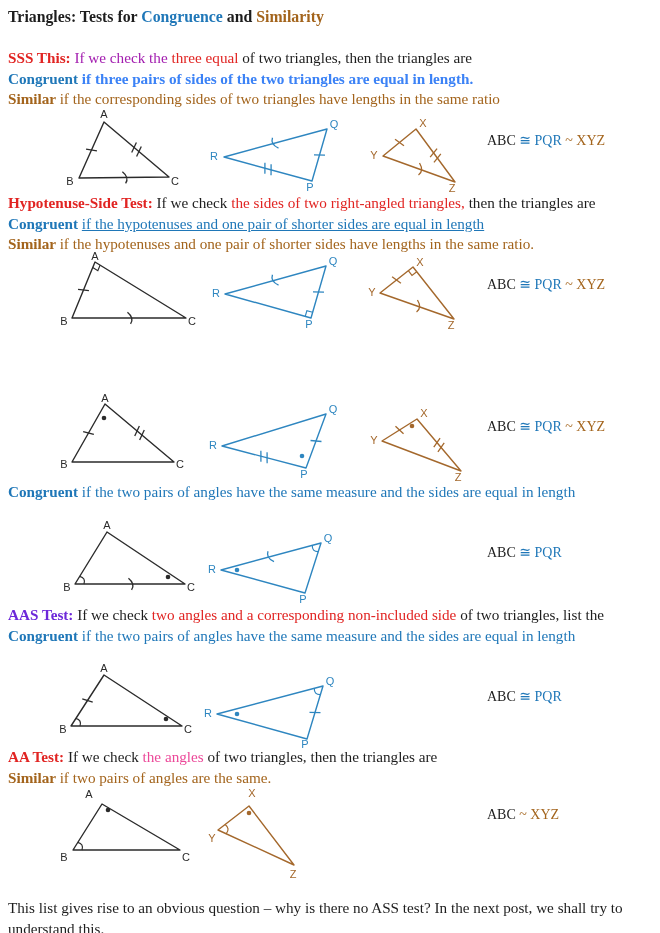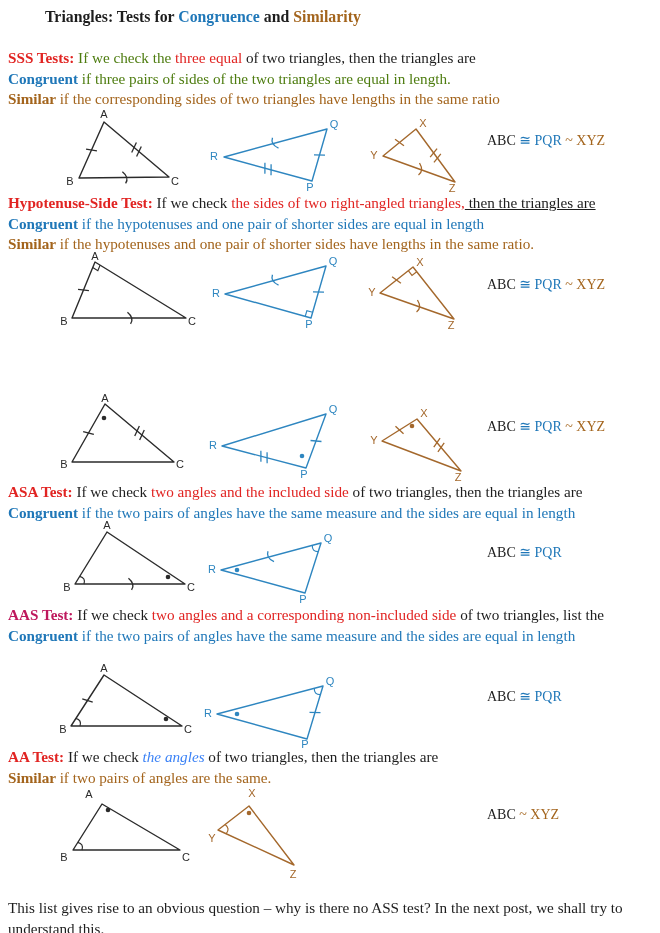--- a/index.html
+++ b/index.html
@@ -10,25 +10,25 @@
   .row{position:absolute;left:0;width:660px;}
   .row svg{position:absolute;left:0;top:0;overflow:visible;}
   .rel{position:absolute;font-size:14px;white-space:nowrap;}
   .seg-b{font-weight:bold;}
 </style>
 </head>
 <body>
 
 <div id="page">
 
-  <div class="tblock title" style="top:7px;"><span class="seg-b" style="color: rgb(29, 29, 29); margin-left: 37px;">Triangles: Tests for </span><span class="seg-b" style="color: rgb(31, 119, 184);">Congruence</span><span class="seg-b" style="color: rgb(29, 29, 29);"> and </span><span class="seg-b" style="color: rgb(163, 100, 28);">Similarity</span></div>
+  <div class="tblock title" style="top:7px;"><span class="seg-b" style="color: rgb(29, 29, 29);">Triangles: Tests for </span><span class="seg-b" style="color: rgb(31, 119, 184);">Congruence</span><span class="seg-b" style="color: rgb(29, 29, 29);"> and </span><span class="seg-b" style="color: rgb(163, 100, 28);">Similarity</span></div>
 
   <div class="tblock" style="top:48px;">
-    <div><span class="seg-b" style="color: rgb(225, 36, 34);">SSS Tests: </span><span style="color: #4d7c0f;">If we check the </span><span style="color: rgb(225, 36, 34);">three equal</span><span style="color: rgb(29, 29, 29);"> of two triangles, then the triangles are</span></div>
-    <div><span class="seg-b" style="color: rgb(31, 119, 184);">Congruent </span><span style="color: #4d7c0f;">if three pairs of sides of the two triangles are equal in length.</span></div>
+    <div><span class="seg-b" style="color: rgb(225, 36, 34);">SSS This: </span><span style="color: #a21caf;">If we check the </span><span style="color: rgb(225, 36, 34);">three equal</span><span style="color: rgb(29, 29, 29);"> of two triangles, then the triangles are</span></div>
+    <div><span class="seg-b" style="color: rgb(31, 119, 184);">Congruent </span><span style="color: #3b82f6; font-weight: bold;">if three pairs of sides of the two triangles are equal in length.</span></div>
     <div><span class="seg-b" style="color: rgb(163, 100, 28);">Similar </span><span style="color: rgb(163, 100, 28);">if the corresponding sides of two triangles have lengths in the same ratio</span></div>
   </div>
   <div class="row" style="top:108px;height:88px;">
     <svg id="d1" width="660" height="88" viewBox="0 0 660 88">
         <polygon points="104,14 79,70 169,69" fill="none" stroke="#2b2b2b" stroke-width="1.4" stroke-linejoin="round"></polygon>
         <line x1="96.93124954974336" y1="42.86586424508271" x2="86.06875045025664" y2="41.13413575491729" stroke="#2b2b2b" stroke-width="1.3"></line>
         <path d="M122.38290648417338,63.722209976031365 Q129.49966052525969,69.43889266083045 125.61709351582662,75.27779002396863" fill="none" stroke="#2b2b2b" stroke-width="1.3"></path>
         <line x1="136.5979042910986" y1="48.541900830903856" x2="141.28776793526373" y2="38.59212951447965" stroke="#2b2b2b" stroke-width="1.3"></line>
         <line x1="131.71223206473627" y1="44.40787048552035" x2="136.4020957089014" y2="34.458099169096144" stroke="#2b2b2b" stroke-width="1.3"></line>
         <text x="104" y="10" text-anchor="middle" fill="#2b2b2b" font-size="11px" font-family="&quot;Liberation Sans&quot;,&quot;DejaVu Sans&quot;,sans-serif">A</text>
@@ -48,22 +48,22 @@
         <line x1="433.96135196018383" y1="54.37244605450417" x2="440.83180341675836" y2="45.78235484236606" stroke="#a4682c" stroke-width="1.3"></line>
         <line x1="430.16819658324164" y1="49.21764515763394" x2="437.03864803981617" y2="40.62755394549583" stroke="#a4682c" stroke-width="1.3"></line>
         <text x="423" y="19" text-anchor="middle" fill="#a4682c" font-size="11px" font-family="&quot;Liberation Sans&quot;,&quot;DejaVu Sans&quot;,sans-serif">X</text>
         <text x="374" y="51" text-anchor="middle" fill="#a4682c" font-size="11px" font-family="&quot;Liberation Sans&quot;,&quot;DejaVu Sans&quot;,sans-serif">Y</text>
         <text x="452" y="84" text-anchor="middle" fill="#a4682c" font-size="11px" font-family="&quot;Liberation Sans&quot;,&quot;DejaVu Sans&quot;,sans-serif">Z</text>
       </svg>
     <div class="rel" style="left:487px;top:24px;"><span style="color: rgb(29, 29, 29);">ABC </span><span style="color: rgb(31, 119, 184);">≅ PQR </span><span style="color: rgb(163, 100, 28);">~ XYZ</span></div>
   </div>
 
   <div class="tblock" style="top:193px;">
-    <div><span class="seg-b" style="color: rgb(225, 36, 34);">Hypotenuse-Side Test: </span><span style="color: rgb(29, 29, 29);">If we check </span><span style="color: rgb(225, 36, 34);">the sides of two right-angled triangles,</span><span style="color: rgb(29, 29, 29); text-decoration: underline;"> then the triangles are</span></div>
-    <div><span class="seg-b" style="color: rgb(31, 119, 184);">Congruent </span><span style="color: rgb(31, 119, 184);">if the hypotenuses and one pair of shorter sides are equal in length</span></div>
+    <div><span class="seg-b" style="color: rgb(225, 36, 34);">Hypotenuse-Side Test: </span><span style="color: rgb(29, 29, 29);">If we check </span><span style="color: rgb(225, 36, 34);">the sides of two right-angled triangles,</span><span style="color: rgb(29, 29, 29);"> then the triangles are</span></div>
+    <div><span class="seg-b" style="color: rgb(31, 119, 184);">Congruent </span><span style="color: rgb(31, 119, 184); text-decoration: underline;">if the hypotenuses and one pair of shorter sides are equal in length</span></div>
     <div><span class="seg-b" style="color: rgb(163, 100, 28);">Similar </span><span style="color: rgb(163, 100, 28);">if the hypotenuses and one pair of shorter sides have lengths in the same ratio.</span></div>
   </div>
   <div class="row" style="top:252px;height:86px;">
     <svg id="d2" width="660" height="86" viewBox="0 0 660 86">
         <polygon points="95,10 72,66 186,66" fill="none" stroke="#2b2b2b" stroke-width="1.4" stroke-linejoin="round"></polygon>
         <polyline points="100.10994990022726,13.144584553986007 97.83043677636607,18.694703464256726 92.7204868761388,15.550118910270717" fill="none" stroke="#2b2b2b" stroke-width="1.2"></polyline>
         <line x1="88.95489803089528" y1="38.701626706329506" x2="78.04510196910472" y2="37.298373293670494" stroke="#2b2b2b" stroke-width="1.3"></line>
         <path d="M127.4472,60.2046 Q134.5,66 130.5528,71.7954" fill="none" stroke="#2b2b2b" stroke-width="1.3"></path>
         <text x="95" y="8" text-anchor="middle" fill="#2b2b2b" font-size="11px" font-family="&quot;Liberation Sans&quot;,&quot;DejaVu Sans&quot;,sans-serif">A</text>
         <text x="64" y="73" text-anchor="middle" fill="#2b2b2b" font-size="11px" font-family="&quot;Liberation Sans&quot;,&quot;DejaVu Sans&quot;,sans-serif">B</text>
@@ -112,21 +112,20 @@
         <line x1="437.93099788748555" y1="56.960976012452534" x2="444.20303245789796" y2="47.9246962139098" stroke="#a4682c" stroke-width="1.3"></line>
         <line x1="433.79696754210204" y1="52.0753037860902" x2="440.06900211251445" y2="43.039023987547466" stroke="#a4682c" stroke-width="1.3"></line>
         <text x="424" y="22" text-anchor="middle" fill="#a4682c" font-size="11px" font-family="&quot;Liberation Sans&quot;,&quot;DejaVu Sans&quot;,sans-serif">X</text>
         <text x="374" y="49" text-anchor="middle" fill="#a4682c" font-size="11px" font-family="&quot;Liberation Sans&quot;,&quot;DejaVu Sans&quot;,sans-serif">Y</text>
         <text x="458" y="86" text-anchor="middle" fill="#a4682c" font-size="11px" font-family="&quot;Liberation Sans&quot;,&quot;DejaVu Sans&quot;,sans-serif">Z</text>
       </svg>
     <div class="rel" style="left:487px;top:23px;"><span style="color: rgb(29, 29, 29);">ABC </span><span style="color: rgb(31, 119, 184);">≅ PQR </span><span style="color: rgb(163, 100, 28);">~ XYZ</span></div>
   </div>
 
   <div class="tblock" style="top:482px;">
-    <div><span class="seg-b" style="color: rgb(225, 36, 34);">ASA Test: </span><span style="color: rgb(29, 29, 29);">If we check </span><span style="color: rgb(225, 36, 34);">two angles and the included side</span><span style="color: rgb(29, 29, 29);"> of two triangles, then the triangles are</span></div>
     <div><span class="seg-b" style="color: rgb(31, 119, 184);">Congruent </span><span style="color: rgb(31, 119, 184);">if the two pairs of angles have the same measure and the sides are equal in length</span></div>
   </div>
   <div class="row" style="top:520px;height:85px;">
     <svg id="d4" width="660" height="85" viewBox="0 0 660 85">
         <polygon points="107,12 75,64 185,64" fill="none" stroke="#2b2b2b" stroke-width="1.4" stroke-linejoin="round"></polygon>
         <path d="M79.71687683097902,56.335075149659104 Q85.91192519127702,57.90246864542922 84,64" fill="none" stroke="#2b2b2b" stroke-width="1.2"></path>
         <circle cx="168" cy="57" r="2.3" fill="#2b2b2b"></circle>
         <path d="M128.4472,58.2046 Q135.5,64 131.5528,69.7954" fill="none" stroke="#2b2b2b" stroke-width="1.3"></path>
         <text x="107" y="9" text-anchor="middle" fill="#2b2b2b" font-size="11px" font-family="&quot;Liberation Sans&quot;,&quot;DejaVu Sans&quot;,sans-serif">A</text>
         <text x="67" y="71" text-anchor="middle" fill="#2b2b2b" font-size="11px" font-family="&quot;Liberation Sans&quot;,&quot;DejaVu Sans&quot;,sans-serif">B</text>
@@ -136,21 +135,21 @@
         <circle cx="237" cy="50" r="2.3" fill="#2e86c0"></circle>
         <path d="M274.00978115976255,41.69028576962178 Q265.69014004592884,37.933662187599204 267.99021884023745,31.309714230378223" fill="none" stroke="#2e86c0" stroke-width="1.3"></path>
         <text x="328" y="22" text-anchor="middle" fill="#2e86c0" font-size="11px" font-family="&quot;Liberation Sans&quot;,&quot;DejaVu Sans&quot;,sans-serif">Q</text>
         <text x="212" y="53" text-anchor="middle" fill="#2e86c0" font-size="11px" font-family="&quot;Liberation Sans&quot;,&quot;DejaVu Sans&quot;,sans-serif">R</text>
         <text x="303" y="83" text-anchor="middle" fill="#2e86c0" font-size="11px" font-family="&quot;Liberation Sans&quot;,&quot;DejaVu Sans&quot;,sans-serif">P</text>
       </svg>
     <div class="rel" style="left:487px;top:24px;"><span style="color: rgb(29, 29, 29);">ABC </span><span style="color: rgb(31, 119, 184);">≅ PQR</span></div>
   </div>
 
   <div class="tblock" style="top:605px;">
-    <div><span class="seg-b" style="color: #be185d;">AAS Test: </span><span style="color: rgb(29, 29, 29);">If we check </span><span style="color: rgb(225, 36, 34);">two angles and a corresponding non-included side</span><span style="color: rgb(29, 29, 29);"> of two triangles, list the</span></div>
+    <div><span class="seg-b" style="color: #6d28d9;">AAS Test: </span><span style="color: rgb(29, 29, 29);">If we check </span><span style="color: rgb(225, 36, 34);">two angles and a corresponding non-included side</span><span style="color: rgb(29, 29, 29);"> of two triangles, list the</span></div>
     <div><span class="seg-b" style="color: rgb(31, 119, 184);">Congruent </span><span style="color: rgb(31, 119, 184);">if the two pairs of angles have the same measure and the sides are equal in length</span></div>
   </div>
   <div class="row" style="top:663px;height:85px;">
     <svg id="d5" width="660" height="85" viewBox="0 0 660 85">
         <polygon points="104,12 71,63 182,63" fill="none" stroke="#2b2b2b" stroke-width="1.4" stroke-linejoin="round"></polygon>
         <line x1="92.73343835069201" y1="39.19095109095624" x2="82.26656164930799" y2="35.80904890904376" stroke="#2b2b2b" stroke-width="1.3"></line>
         <path d="M75.88926150341547,55.44386858563064 Q81.98027805230983,57.026433737375726 80,63" fill="none" stroke="#2b2b2b" stroke-width="1.2"></path>
         <circle cx="166" cy="56" r="2.3" fill="#2b2b2b"></circle>
         <text x="104" y="9" text-anchor="middle" fill="#2b2b2b" font-size="11px" font-family="&quot;Liberation Sans&quot;,&quot;DejaVu Sans&quot;,sans-serif">A</text>
         <text x="63" y="70" text-anchor="middle" fill="#2b2b2b" font-size="11px" font-family="&quot;Liberation Sans&quot;,&quot;DejaVu Sans&quot;,sans-serif">B</text>
@@ -160,21 +159,21 @@
         <circle cx="237" cy="51" r="2.3" fill="#2e86c0"></circle>
         <line x1="309.50287526666995" y1="49.327337819105466" x2="320.49712473333005" y2="49.672662180894534" stroke="#2e86c0" stroke-width="1.3"></line>
         <text x="330" y="22" text-anchor="middle" fill="#2e86c0" font-size="11px" font-family="&quot;Liberation Sans&quot;,&quot;DejaVu Sans&quot;,sans-serif">Q</text>
         <text x="208" y="54" text-anchor="middle" fill="#2e86c0" font-size="11px" font-family="&quot;Liberation Sans&quot;,&quot;DejaVu Sans&quot;,sans-serif">R</text>
         <text x="305" y="85" text-anchor="middle" fill="#2e86c0" font-size="11px" font-family="&quot;Liberation Sans&quot;,&quot;DejaVu Sans&quot;,sans-serif">P</text>
       </svg>
     <div class="rel" style="left:487px;top:25px;"><span style="color: rgb(29, 29, 29);">ABC </span><span style="color: rgb(31, 119, 184);">≅ PQR</span></div>
   </div>
 
   <div class="tblock" style="top:747px;">
-    <div><span class="seg-b" style="color: rgb(225, 36, 34);">AA Test: </span><span style="color: rgb(29, 29, 29);">If we check </span><span style="color: #3b82f6; font-style: italic;">the angles</span><span style="color: rgb(29, 29, 29);"> of two triangles, then the triangles are</span></div>
+    <div><span class="seg-b" style="color: rgb(225, 36, 34);">AA Test: </span><span style="color: rgb(29, 29, 29);">If we check </span><span style="color: #ec4899;">the angles</span><span style="color: rgb(29, 29, 29);"> of two triangles, then the triangles are</span></div>
     <div><span class="seg-b" style="color: rgb(163, 100, 28);">Similar </span><span style="color: rgb(163, 100, 28);">if two pairs of angles are the same.</span></div>
   </div>
   <div class="row" style="top:785px;height:95px;">
     <svg id="d6" width="660" height="95" viewBox="0 0 660 95">
         <polygon points="102,19 73,65 180,65" fill="none" stroke="#2b2b2b" stroke-width="1.4" stroke-linejoin="round"></polygon>
         <circle cx="108" cy="25" r="2.3" fill="#2b2b2b"></circle>
         <path d="M77.79970831037969,57.38666957663913 Q83.94482227533697,58.96171668756032 82,65" fill="none" stroke="#2b2b2b" stroke-width="1.2"></path>
         <text x="89" y="13" text-anchor="middle" fill="#2b2b2b" font-size="11px" font-family="&quot;Liberation Sans&quot;,&quot;DejaVu Sans&quot;,sans-serif">A</text>
         <text x="64" y="76" text-anchor="middle" fill="#2b2b2b" font-size="11px" font-family="&quot;Liberation Sans&quot;,&quot;DejaVu Sans&quot;,sans-serif">B</text>
         <text x="186" y="76" text-anchor="middle" fill="#2b2b2b" font-size="11px" font-family="&quot;Liberation Sans&quot;,&quot;DejaVu Sans&quot;,sans-serif">C</text>

